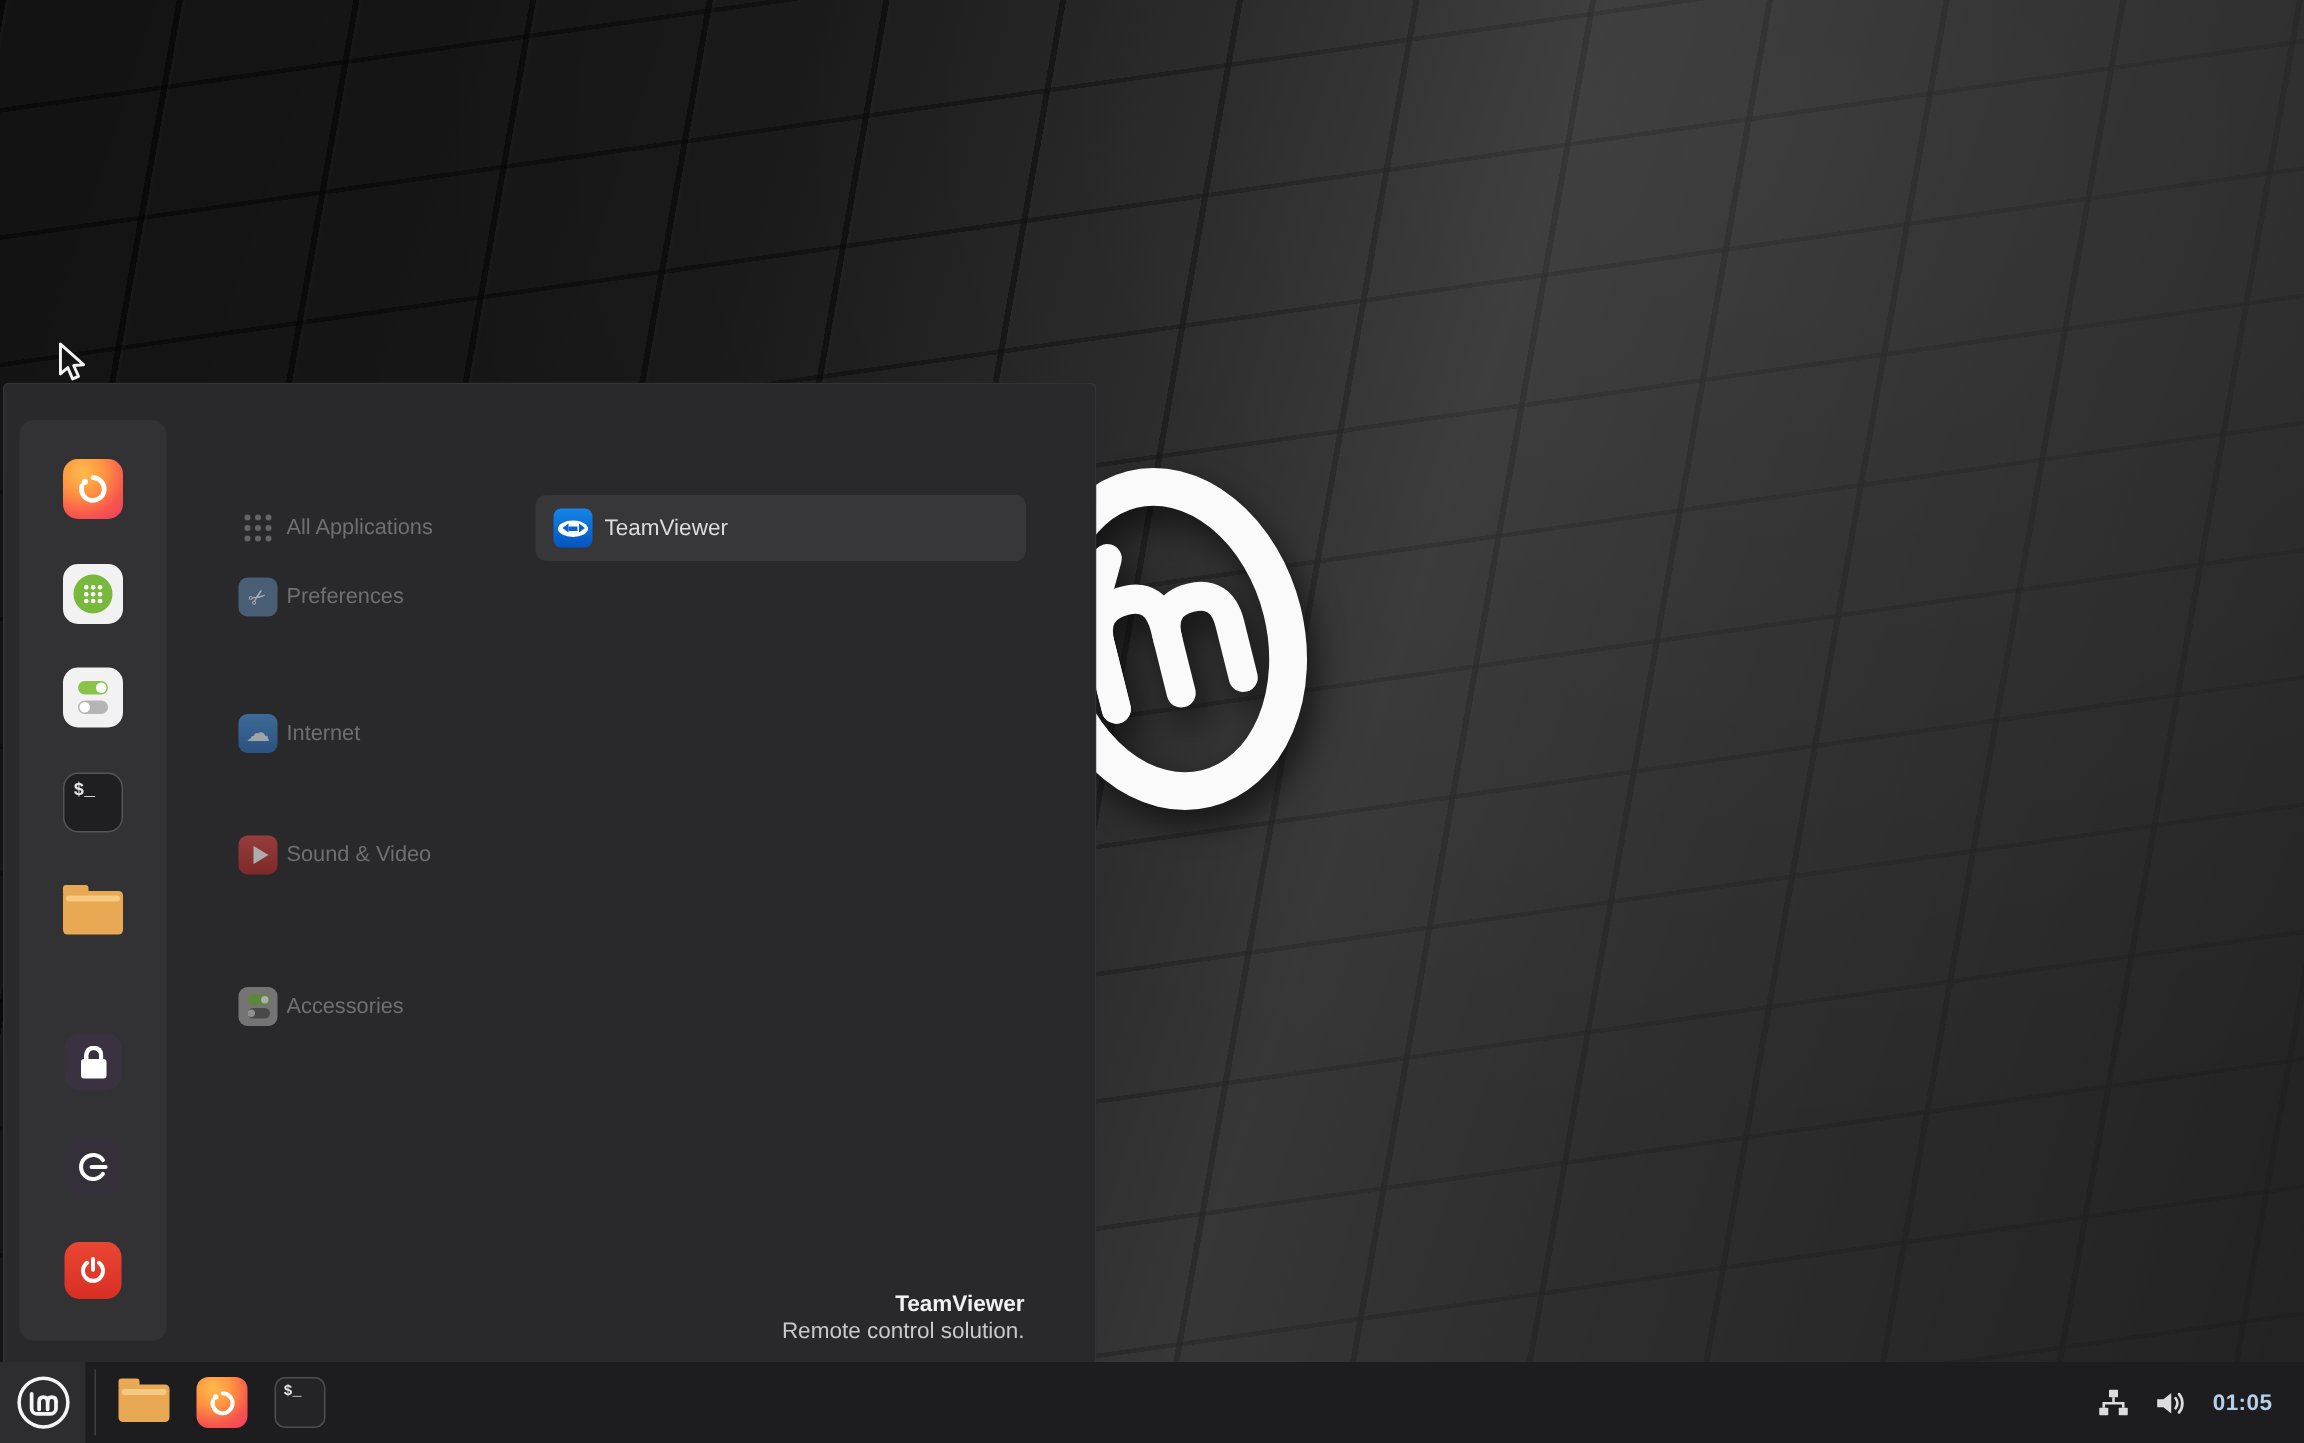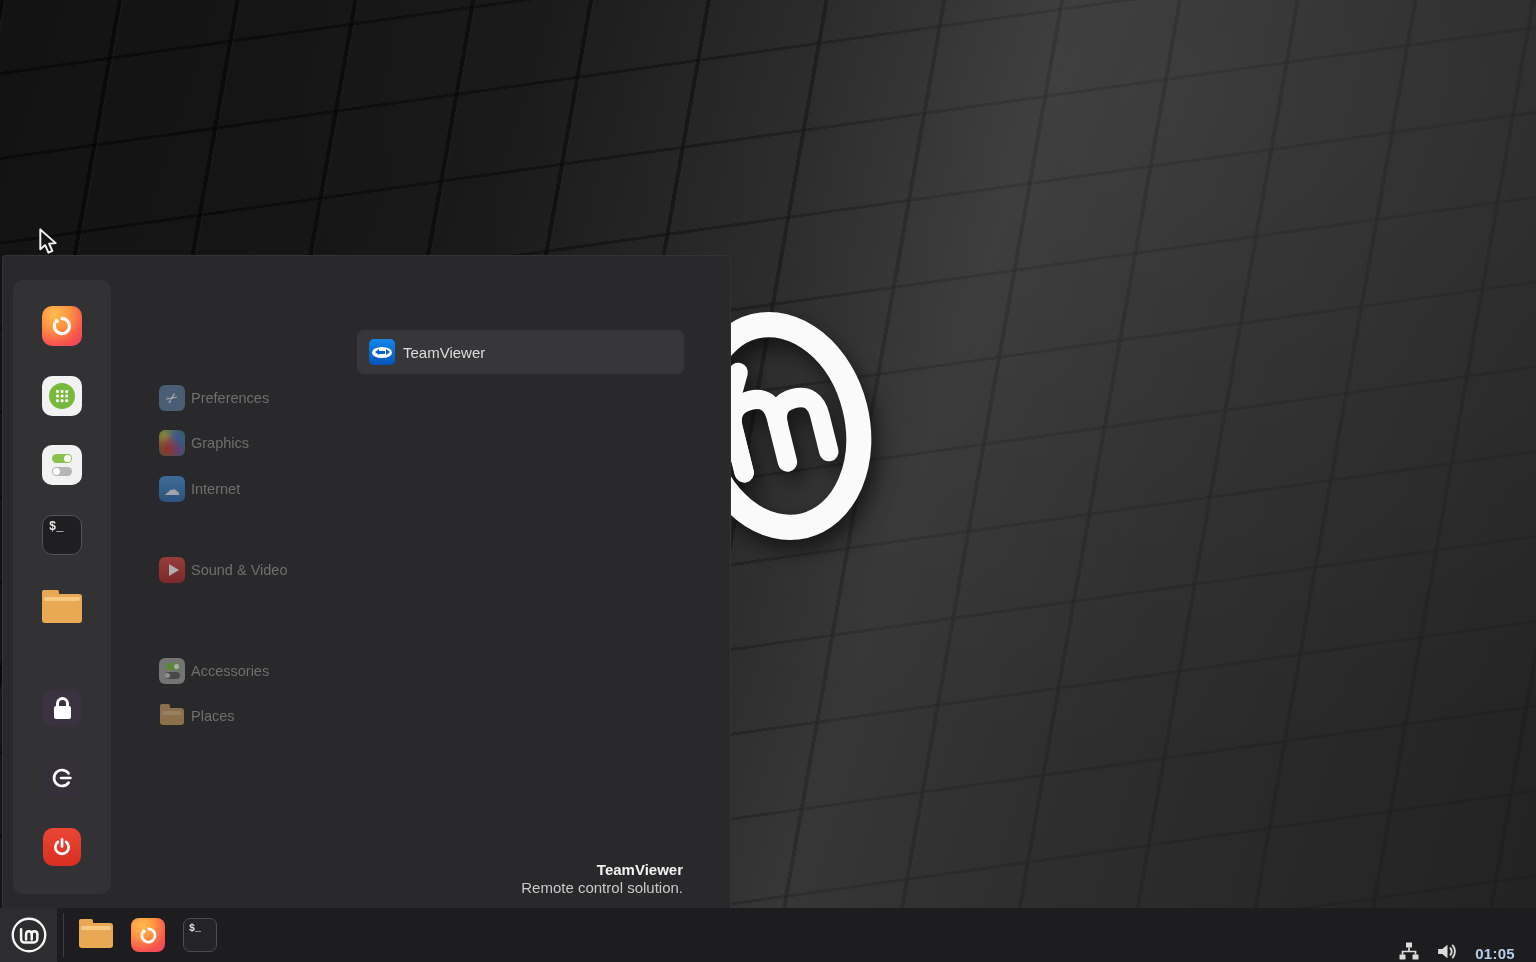--- a/index.html
+++ b/index.html
@@ -112,21 +112,21 @@
     display:flex;align-items:center;justify-content:center;}
   .tb-sep{position:absolute;left:63px;top:5px;width:1px;height:44px;background:#3e3e40;}
   .tb-launch{position:absolute;top:10px;width:34px;height:34px;border-radius:8px;
     display:flex;align-items:center;justify-content:center;}
   .tb-files{left:79px;background:transparent;}
   .tb-folder{width:34px;height:25px;}
   .tb-ff{left:131px;}
   .tb-term{left:183px;background:#242426;border:1px solid #4e4e4e;border-radius:7px;
     align-items:flex-start;justify-content:flex-start;color:#e3e3e3;
     font-family:"Liberation Mono","DejaVu Sans Mono",monospace;font-weight:bold;font-size:10px;padding:4px 0 0 5px;}
-  .tray{position:absolute;right:21px;top:0;height:54px;display:flex;align-items:flex-end;gap:15px;}
+  .tray{position:absolute;right:21px;top:0;height:54px;display:flex;align-items:center;gap:15px;}
   .clock{color:#b6cfe9;font-size:15px;font-weight:bold;letter-spacing:0.3px;}
 </style>
 </head>
 <body>
 
 <div class="desktop">
   <div class="bg-light"></div>
   <div class="bg-tiles"></div>
   <svg class="watermark" viewBox="0 0 200 260">
     <g transform="rotate(-14 100 130)" fill="none" stroke="#fafafa" stroke-linecap="round" stroke-linejoin="round">
@@ -183,54 +183,50 @@
     </div>
     <div class="fav-btn ic-power" style="top:548px;width:38px;height:38px;left:30px">
       <svg width="22" height="22" viewBox="0 0 24 24">
         <path d="M12 3.6 V 11.4" stroke="#fff" stroke-width="2.9" stroke-linecap="round" fill="none"></path>
         <path d="M7.6 6.4 A7.3 7.3 0 1 0 16.4 6.4" fill="none" stroke="#fff" stroke-width="2.9" stroke-linecap="round"></path>
       </svg>
     </div>
   </div>
 
 
+  <div class="cat-row" style="top:74px">
+    <span class="ci grid">
+        <i class="gdot"></i>
+      </span>
+    <span class="cat-label">All Applications</span>
+  </div>
   <div class="cat-row" style="top:120px">
     <span class="ci acc">
         <span>✂</span>
       </span>
     <span class="cat-label">Preferences</span>
-  </div>
-  <div class="cat-row" style="top:165px">
-    <span class="ci gfx"></span>
-    <span class="cat-label">Graphics</span>
   </div>
   <div class="cat-row" style="top:211px">
     <span class="ci net">
         <span>☁</span>
       </span>
     <span class="cat-label">Internet</span>
   </div>
   <div class="cat-row" style="top:292px">
     <span class="ci snd">
         <span class="tri"></span>
       </span>
     <span class="cat-label">Sound &amp; Video</span>
   </div>
   <div class="cat-row" style="top:393px">
     <span class="ci tgl">
       <span class="pill green pk-r"></span>
         <span class="pill pk-l"></span>
     </span>
     <span class="cat-label">Accessories</span>
-  </div>
-  <div class="cat-row" style="top:438px">
-    <span class="ci places">
-        <span class="folder cat-folder"></span>
-      </span>
-    <span class="cat-label">Places</span>
   </div>
 
   <div class="result-row">
     <span class="tv-icon">
       <span class="tv-oval"></span>
         <span class="tv-bar"></span>
     </span>
     <span class="result-label">TeamViewer</span>
   </div>
 

